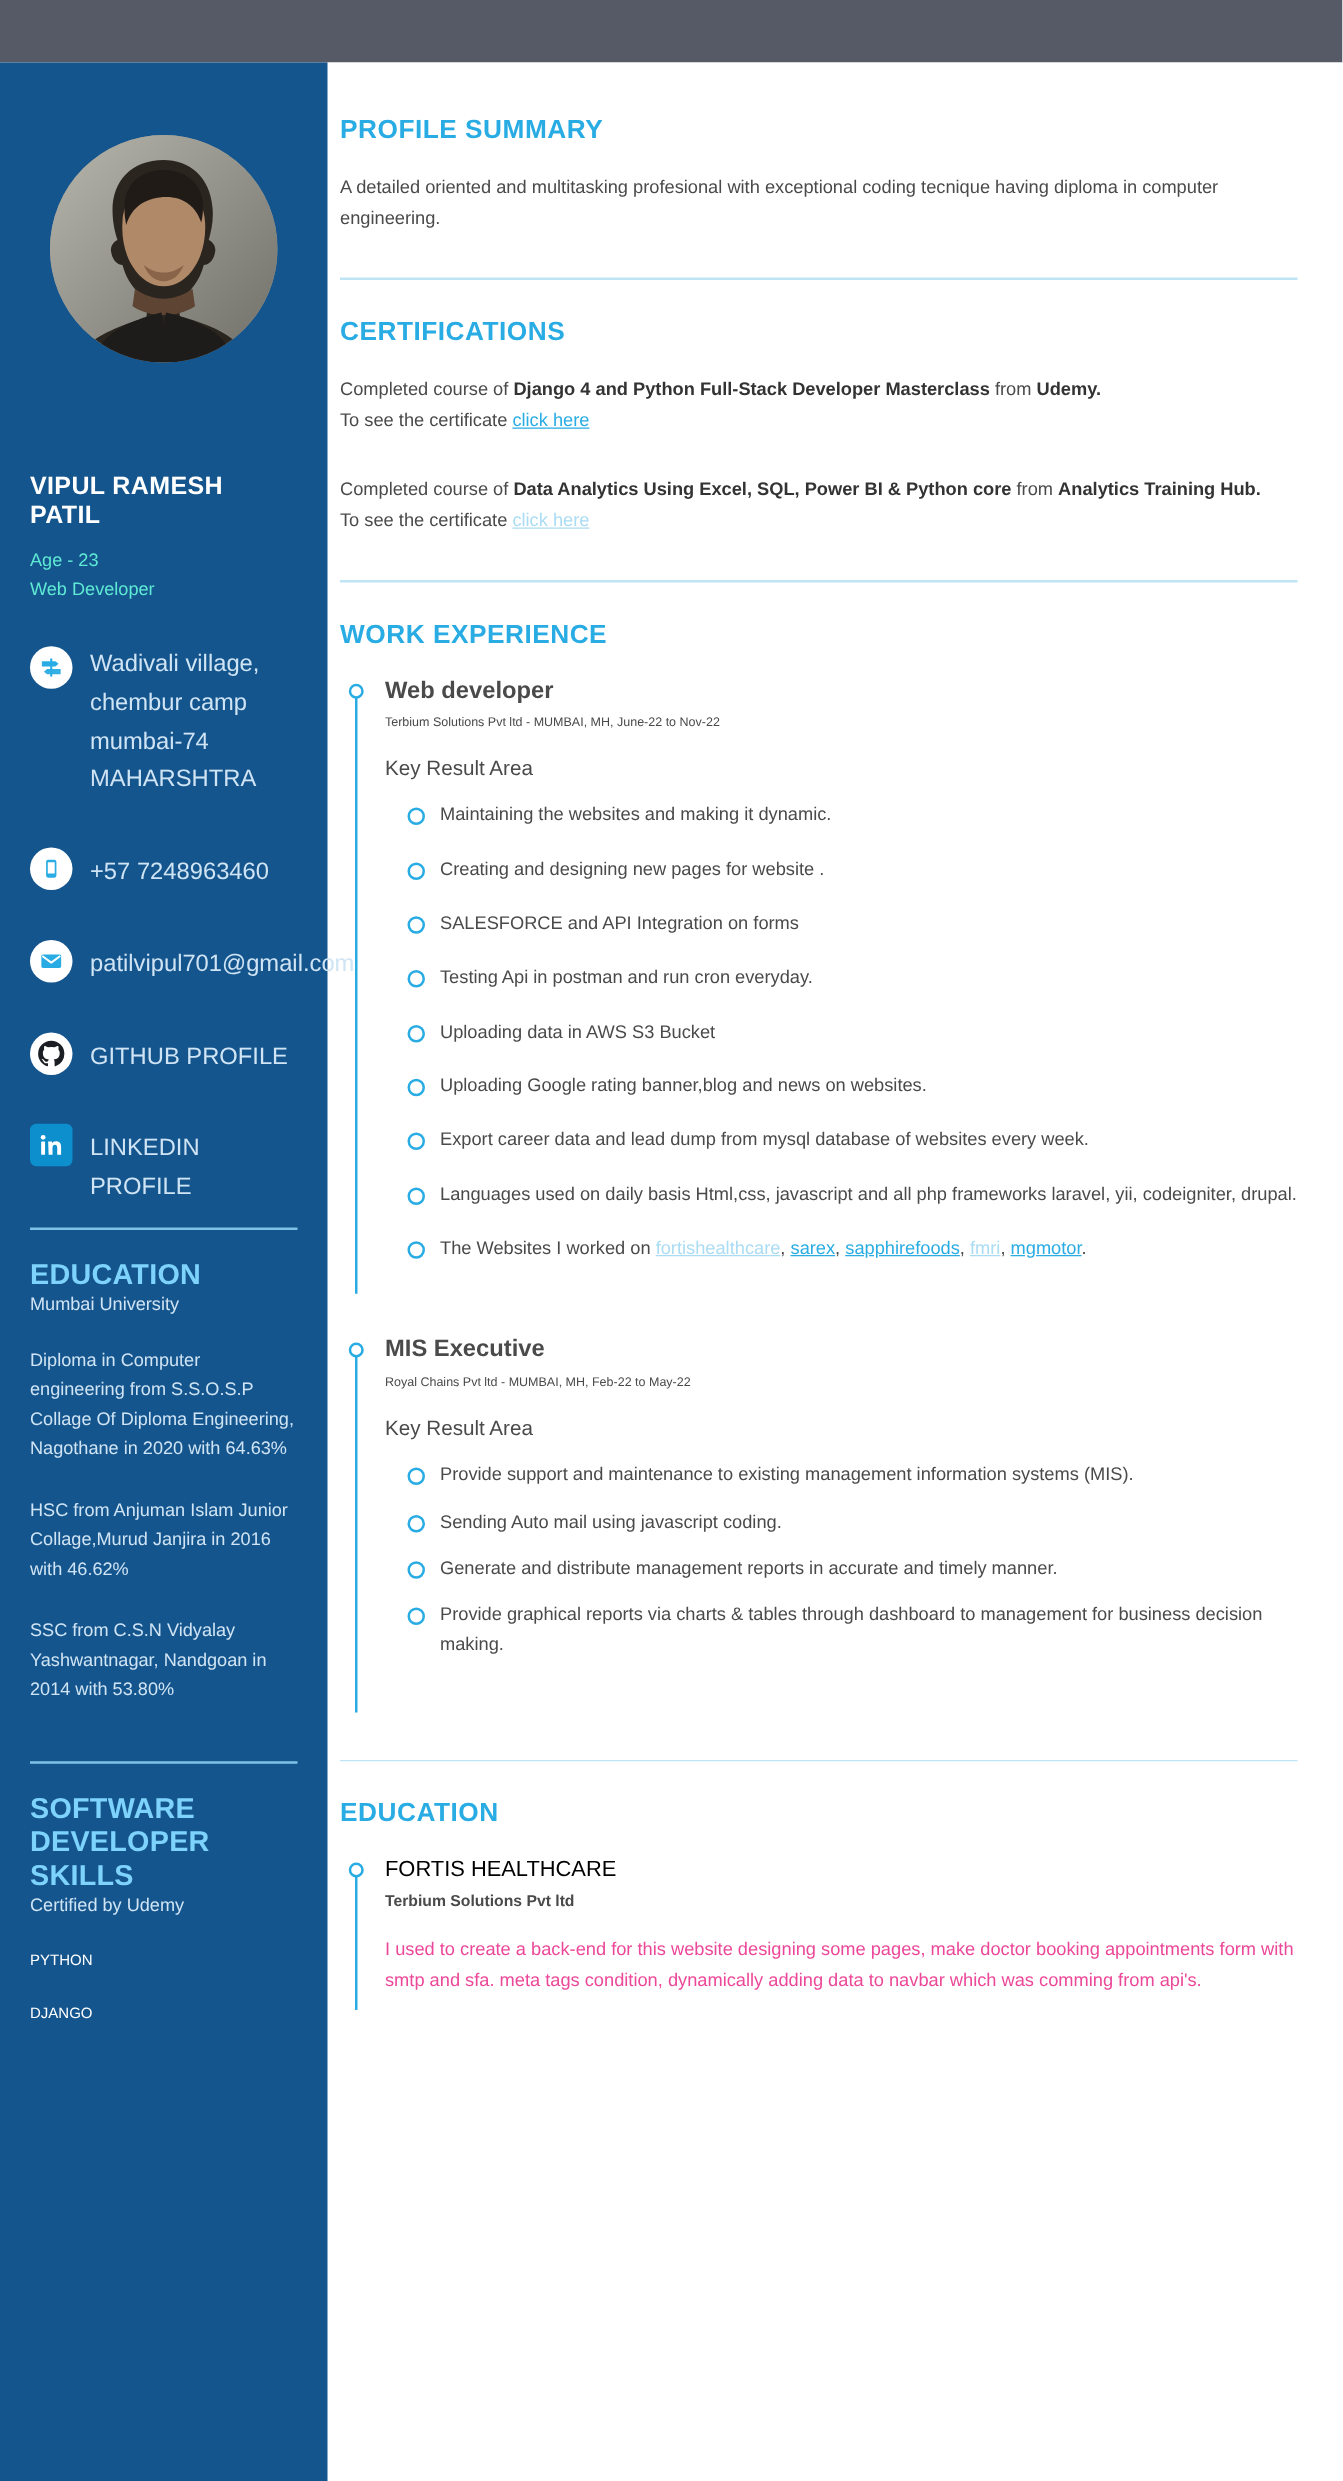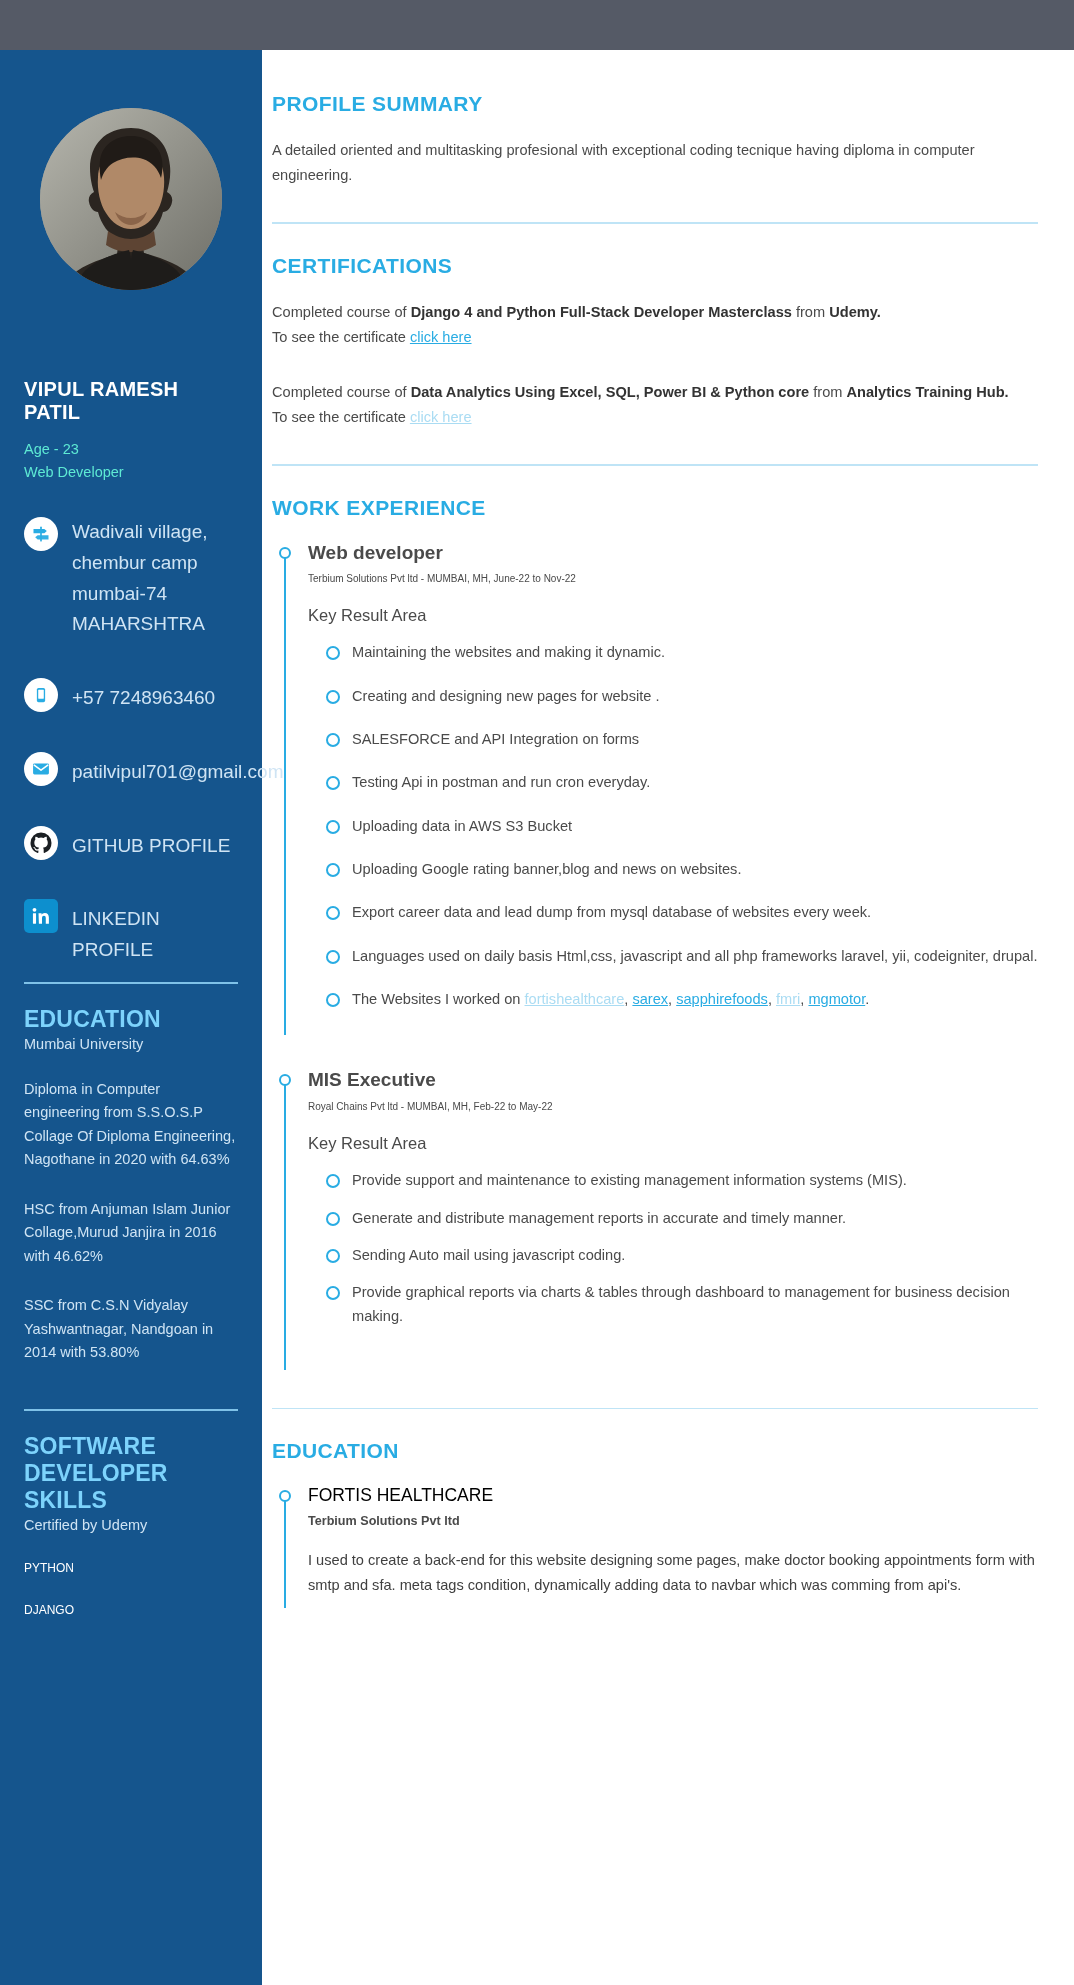--- a/index.html
+++ b/index.html
@@ -221,21 +221,21 @@
     line-height: 1.2;
   }
   .proj-meta {
     font-size: 12.6px;
     font-weight: bold;
     color: #4a4a4a;
     margin-top: 8px;
   }
   .proj-desc {
     font-size: 14.6px;
-    color: #404040;
+    color: #ec4899;
     line-height: 1.7;
     margin-top: 20px;
   }
 </style>
 </head>
 <body>
 
 <div class="topbar"></div>
 
 <div class="page">
@@ -403,22 +403,22 @@
         </div>
 
         <div class="tl-entry last" style="margin-top:48px">
           <span class="tl-rail" style="bottom:-18px"></span>
           <span class="tl-dot"></span>
           <div class="job-title">MIS Executive</div>
           <div class="job-meta">Royal Chains Pvt ltd - MUMBAI, MH, Feb-22 to May-22</div>
           <div class="kra">Key Result Area</div>
           <ul class="bullets tight">
             <li>Provide support and maintenance to existing management information systems (MIS).</li>
+            <li>Sending Auto mail using javascript coding.</li>
             <li>Generate and distribute management reports in accurate and timely manner.</li>
-            <li>Sending Auto mail using javascript coding.</li>
             <li>Provide graphical reports via charts &amp; tables through dashboard to management for business decision making.</li>
           </ul>
         </div>
       </div>
     </section>
 
     <div class="hr" style="margin-top:56px"></div>
 
     <section>
       <h2 class="sec-title">EDUCATION</h2>

